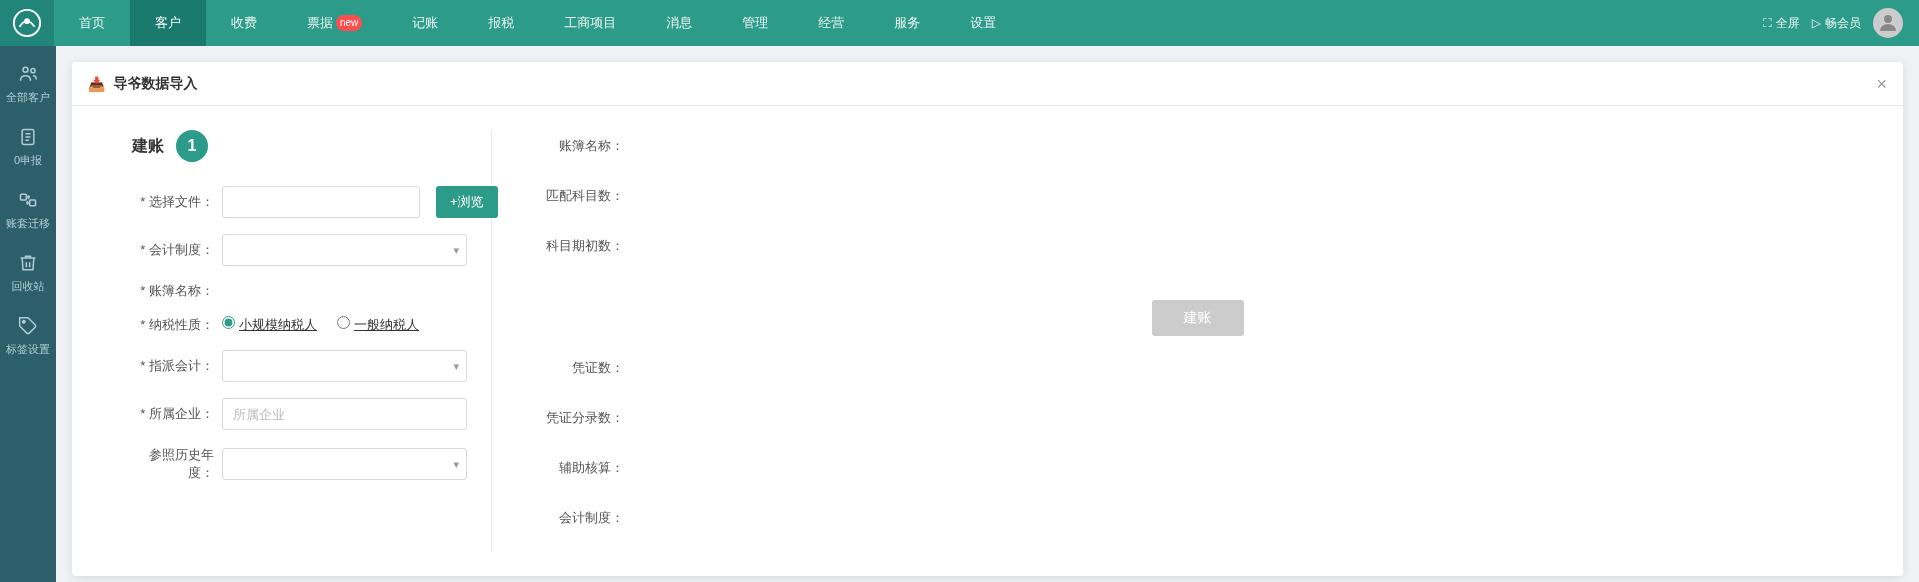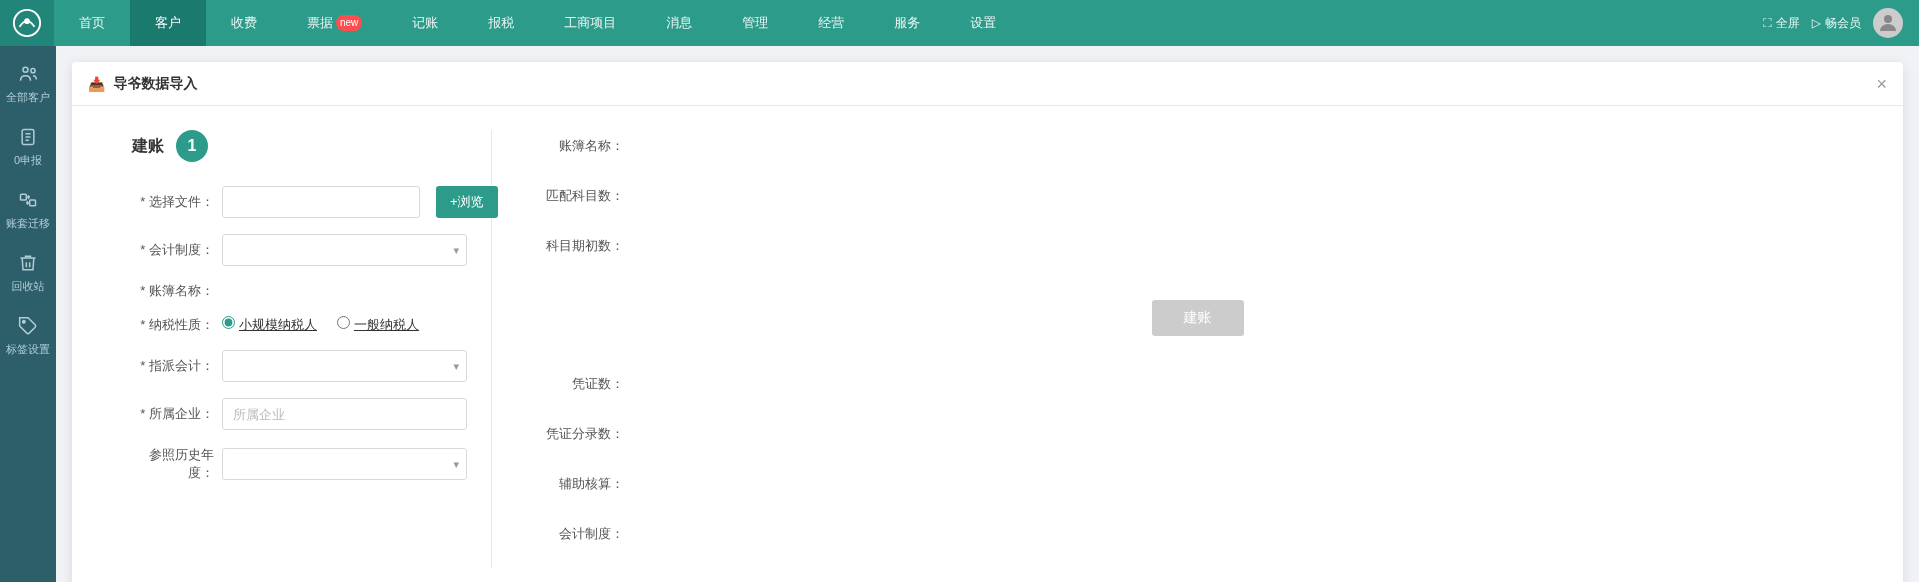--- a/index.html
+++ b/index.html
@@ -559,21 +559,21 @@
           </div>
           <div class="info-row">
             <div class="info-label">科目期初数：</div>
             <div class="info-value"></div>
           </div>
 
           <div class="btn-create-wrap">
             <button class="btn-create">建账</button>
           </div>
 
-          <div class="info-row" style="margin-top:32px;gap:24px;">
+          <div class="info-row" style="margin-top:16px;gap:24px;">
             <div class="info-label">凭证数：</div>
             <div class="info-value"></div>
           </div>
           <div class="info-row">
             <div class="info-label">凭证分录数：</div>
             <div class="info-value"></div>
           </div>
           <div class="info-row">
             <div class="info-label">辅助核算：</div>
             <div class="info-value"></div>

